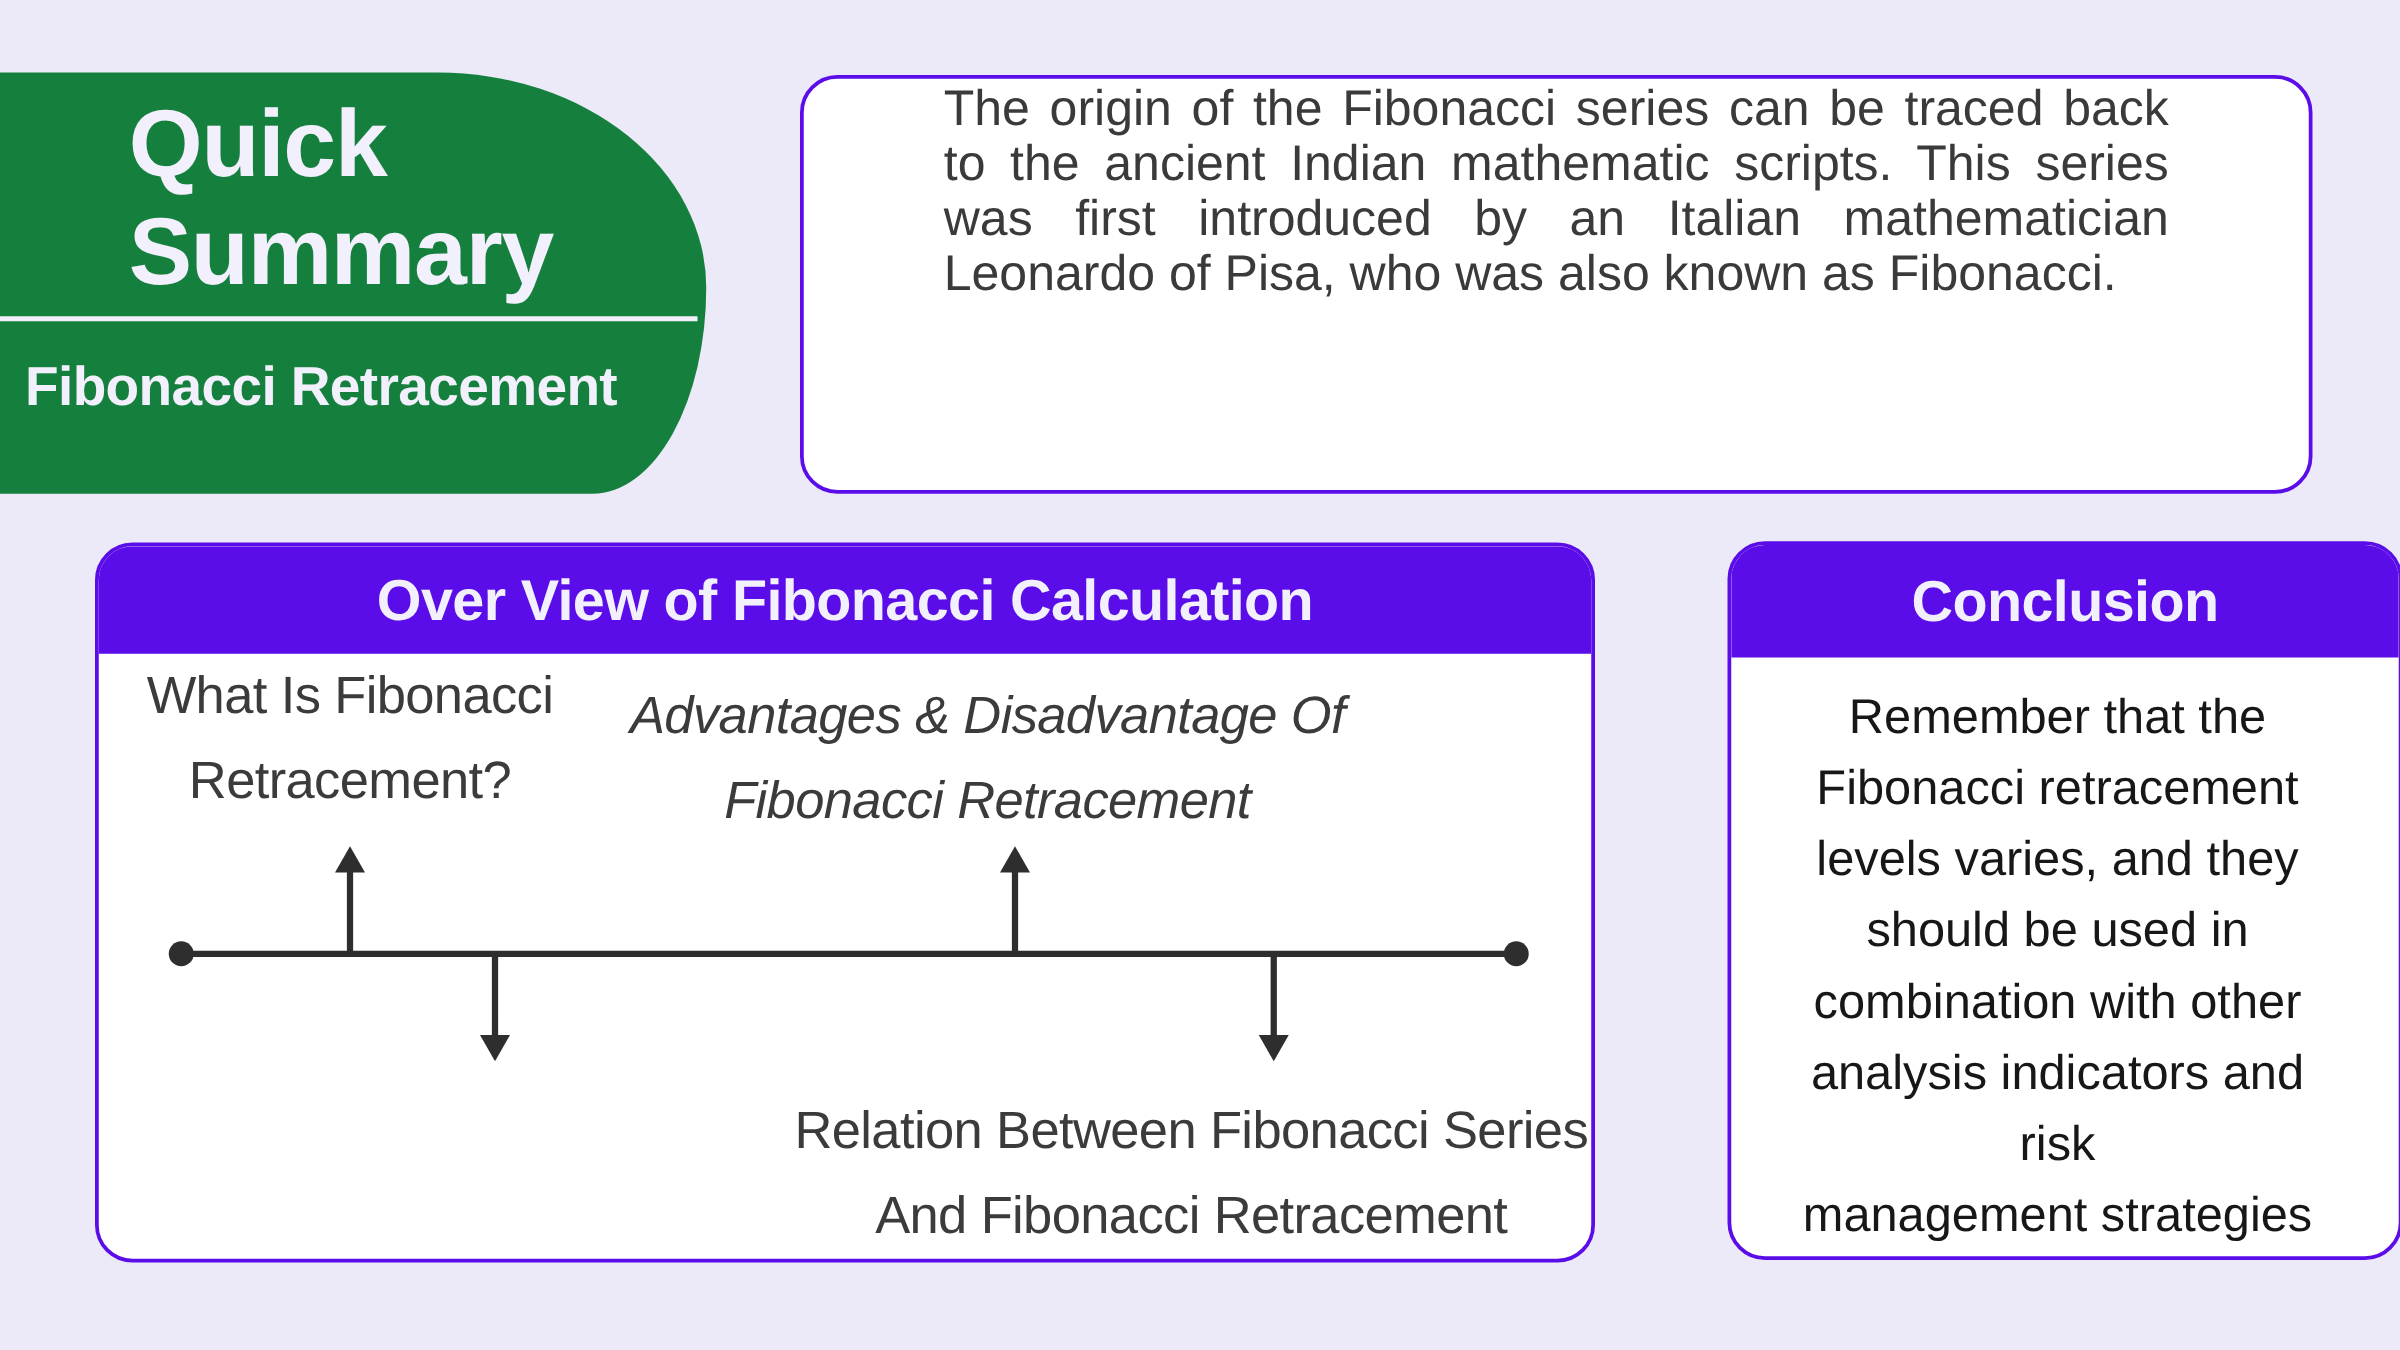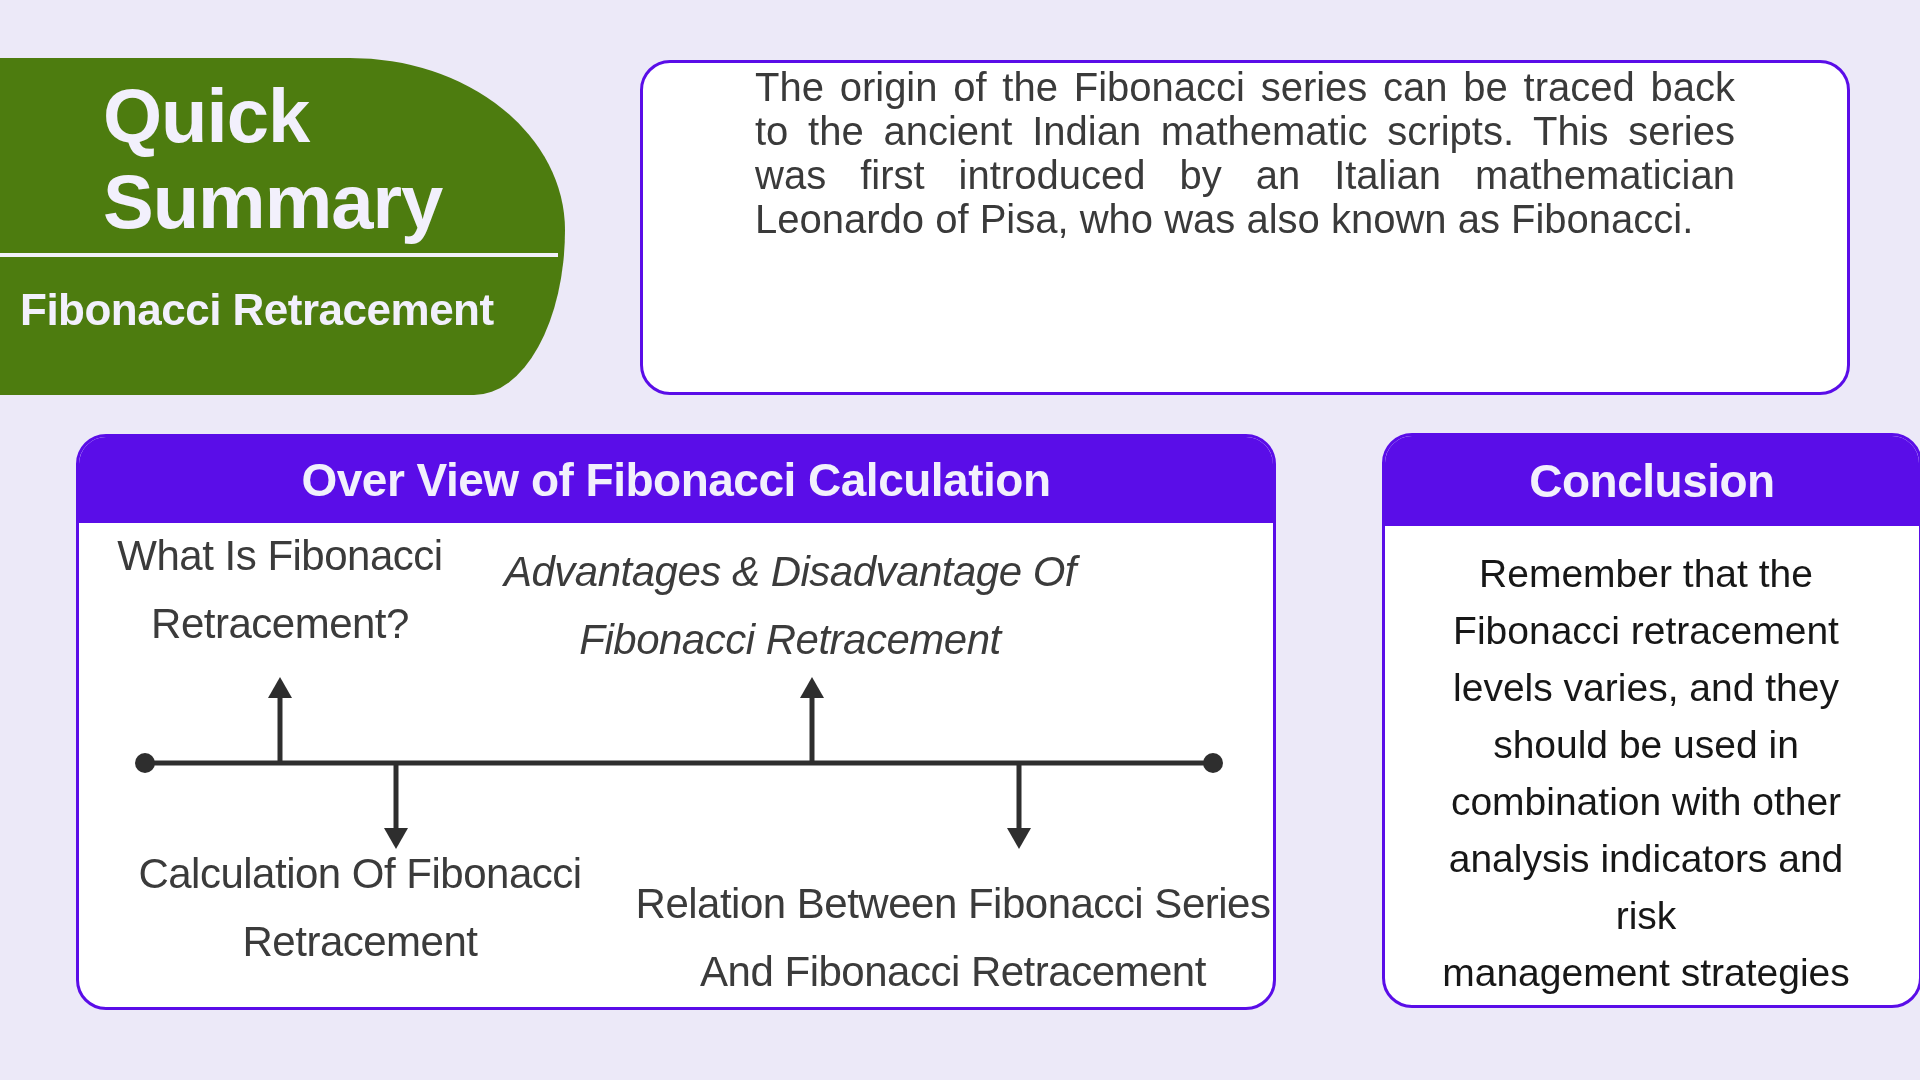--- a/index.html
+++ b/index.html
@@ -10,21 +10,21 @@
     background: #ECE9F8;
     font-family: "Liberation Sans", "DejaVu Sans", sans-serif;
     overflow: hidden;
   }
 
   
   .badge {
     position: absolute;
     left: 0; top: 58px;
     width: 565px; height: 337px;
-    background: #4d7c0f;
+    background: #15803d;
     border-radius: 0 215px 91px 0 / 0 172px 165px 0;
   }
   .badge-title {
     position: absolute;
     left: 103px; top: 15px;
     margin: 0;
     font-size: 76px;
     font-weight: bold;
     line-height: 86px;
     letter-spacing: -1px;
@@ -152,22 +152,20 @@
       <path d="M733 240 L721 261 L745 261 Z" fill="#2E2E2E"></path>
 
       <line x1="940" y1="326" x2="940" y2="396" stroke="#2E2E2E" stroke-width="5"></line>
       <path d="M940 412 L928 391 L952 391 Z" fill="#2E2E2E"></path>
     </svg>
 
     <p class="topic-label topic-what">What Is Fibonacci
 Retracement?</p>
     <p class="topic-label topic-adv">Advantages &amp; Disadvantage Of
 Fibonacci Retracement</p>
-    <p class="topic-label topic-calc">Calculation Of Fibonacci
-Retracement</p>
     <p class="topic-label topic-relation">Relation Between Fibonacci Series
 And Fibonacci Retracement</p>
   </section>
 
   <section class="card conclusion-card">
     <div class="card-header">
       <h3 class="card-title">Conclusion</h3>
     </div>
     <p class="conclusion-body">Remember that the
 Fibonacci retracement

